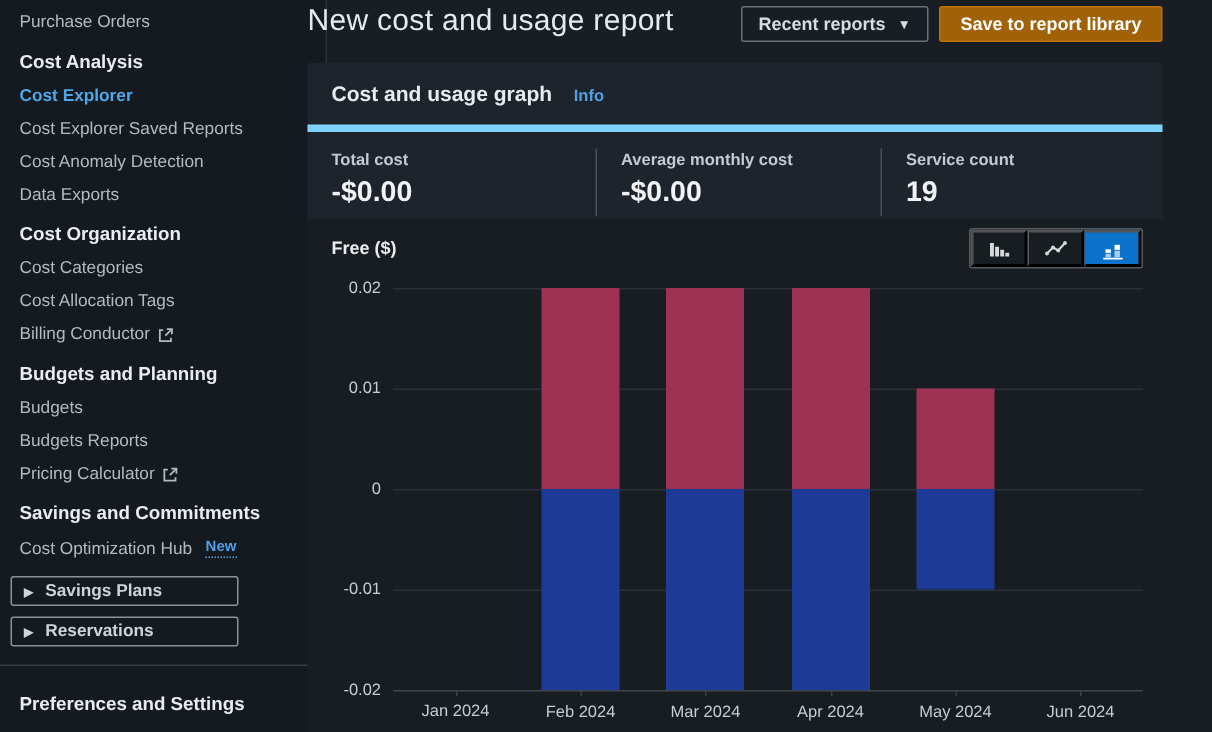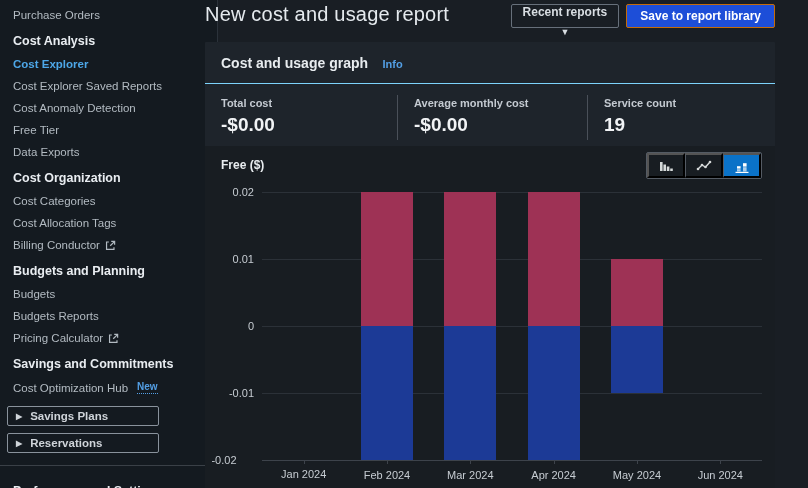--- a/index.html
+++ b/index.html
@@ -42,32 +42,32 @@
   .page-header { position:relative; height:42px; }
   .page-title {
     position:absolute; left:24px; top:3px; font-size:20px; font-weight:500;
     color:#e5eaee; letter-spacing:.2px;
   }
   .header-actions { position:absolute; right:33px; top:4px; display:flex; gap:7px; }
   .btn { font-size:12px; font-weight:bold; border-radius:2px; height:24px;
     display:inline-flex; align-items:center; cursor:pointer; }
   .btn-secondary {
     background:transparent; border:1px solid #67707b; color:#d8dde2;
-    padding:0 11px; gap:8px;flex-direction:column;
+    padding:0 11px; gap:8px;
   }
   .btn-secondary .caret { font-size:9px; position:relative; top:0px; }
   .btn-primary {
-    background:#1d4ed8; border:1px solid #c56c09; color:#ffffff; padding:0 13px;
+    background:#a16207; border:1px solid #c56c09; color:#ffffff; padding:0 13px;
   }
   
   .panel {
     position:absolute; left:24px; right:33px; top:42px; height:470px;
     background:#1e242b; border-radius:1px;
   }
-  .panel-header { padding:12px 20px 11px 16px; border-bottom:1px solid #7dd3fc; }
+  .panel-header { padding:12px 20px 11px 16px; border-bottom:5px solid #7dd3fc; }
   .panel-title { font-size:14px; font-weight:bold; color:#e8ecef; display:inline; }
   .info-link { font-size:11px; font-weight:bold; color:#539fe5; margin-left:10px; cursor:pointer; }
   
   .stats { display:flex; padding:11px 0 10px 0;font-weight:bold; }
   .stat { padding:2px 16px 4px 16px; }
   .stat + .stat { border-left:1px solid #4a5059; }
   .stat-0 { width:192px; }
   .stat-1 { width:190px; }
   .stat-label { font-size:11px; color:#c4cad1; }
   .stat-value { font-size:19px; color:#f1f3f5; margin-top:5px; }
@@ -108,23 +108,20 @@
     </div>
     <div class="sb-heading">Cost Analysis</div>
     <div class="sb-link selected">
       <span>Cost Explorer</span>
     </div>
     <div class="sb-link">
       <span>Cost Explorer Saved Reports</span>
     </div>
     <div class="sb-link">
       <span>Cost Anomaly Detection</span>
-    </div>
-    <div class="sb-link">
-      <span>Free Tier</span>
     </div>
     <div class="sb-link">
       <span>Data Exports</span>
     </div>
     <div class="sb-heading">Cost Organization</div>
     <div class="sb-link">
       <span>Cost Categories</span>
     </div>
     <div class="sb-link">
       <span>Cost Allocation Tags</span>
@@ -252,21 +249,21 @@
       <div class="chart-plot">
           <div class="gridline" style="top: 0px;"></div>
           <div class="ytick-label" style="top: 0px; right: 508px;">0.02</div>
           <div class="gridline" style="top: 67px;"></div>
           <div class="ytick-label" style="top: 67px; right: 508px;">0.01</div>
           <div class="gridline" style="top: 134px;"></div>
           <div class="ytick-label" style="top: 134px; right: 508px;">0</div>
           <div class="gridline" style="top: 201px;"></div>
           <div class="ytick-label" style="top: 201px; right: 508px;">-0.01</div>
           <div class="gridline" style="top: 268px;"></div>
-          <div class="ytick-label" style="top: 268px; right: 508px; text-align: center;">-0.02</div>
+          <div class="ytick-label" style="top: 268px; right: 508px;">-0.02</div>
           <div class="xtick" style="left: 41.6667px; top: 268px;"></div>
           <div class="xtick-label" style="left: 41.6667px; top: 276px;">Jan 2024</div>
           <div class="bar-seg" style="left: 99px; top: 0px; height: 134px; background: rgb(158, 50, 85);"></div>
           <div class="bar-seg" style="left: 99px; top: 134px; height: 134px; background: rgb(28, 58, 150);"></div>
           <div class="xtick" style="left: 125px; top: 268px;"></div>
           <div class="xtick-label" style="left: 125px; top: 277px;">Feb 2024</div>
           <div class="bar-seg" style="left: 182.333px; top: 0px; height: 134px; background: rgb(158, 50, 85);"></div>
           <div class="bar-seg" style="left: 182.333px; top: 134px; height: 134px; background: rgb(28, 58, 150);"></div>
           <div class="xtick" style="left: 208.333px; top: 268px;"></div>
           <div class="xtick-label" style="left: 208.333px; top: 277px;">Mar 2024</div>

